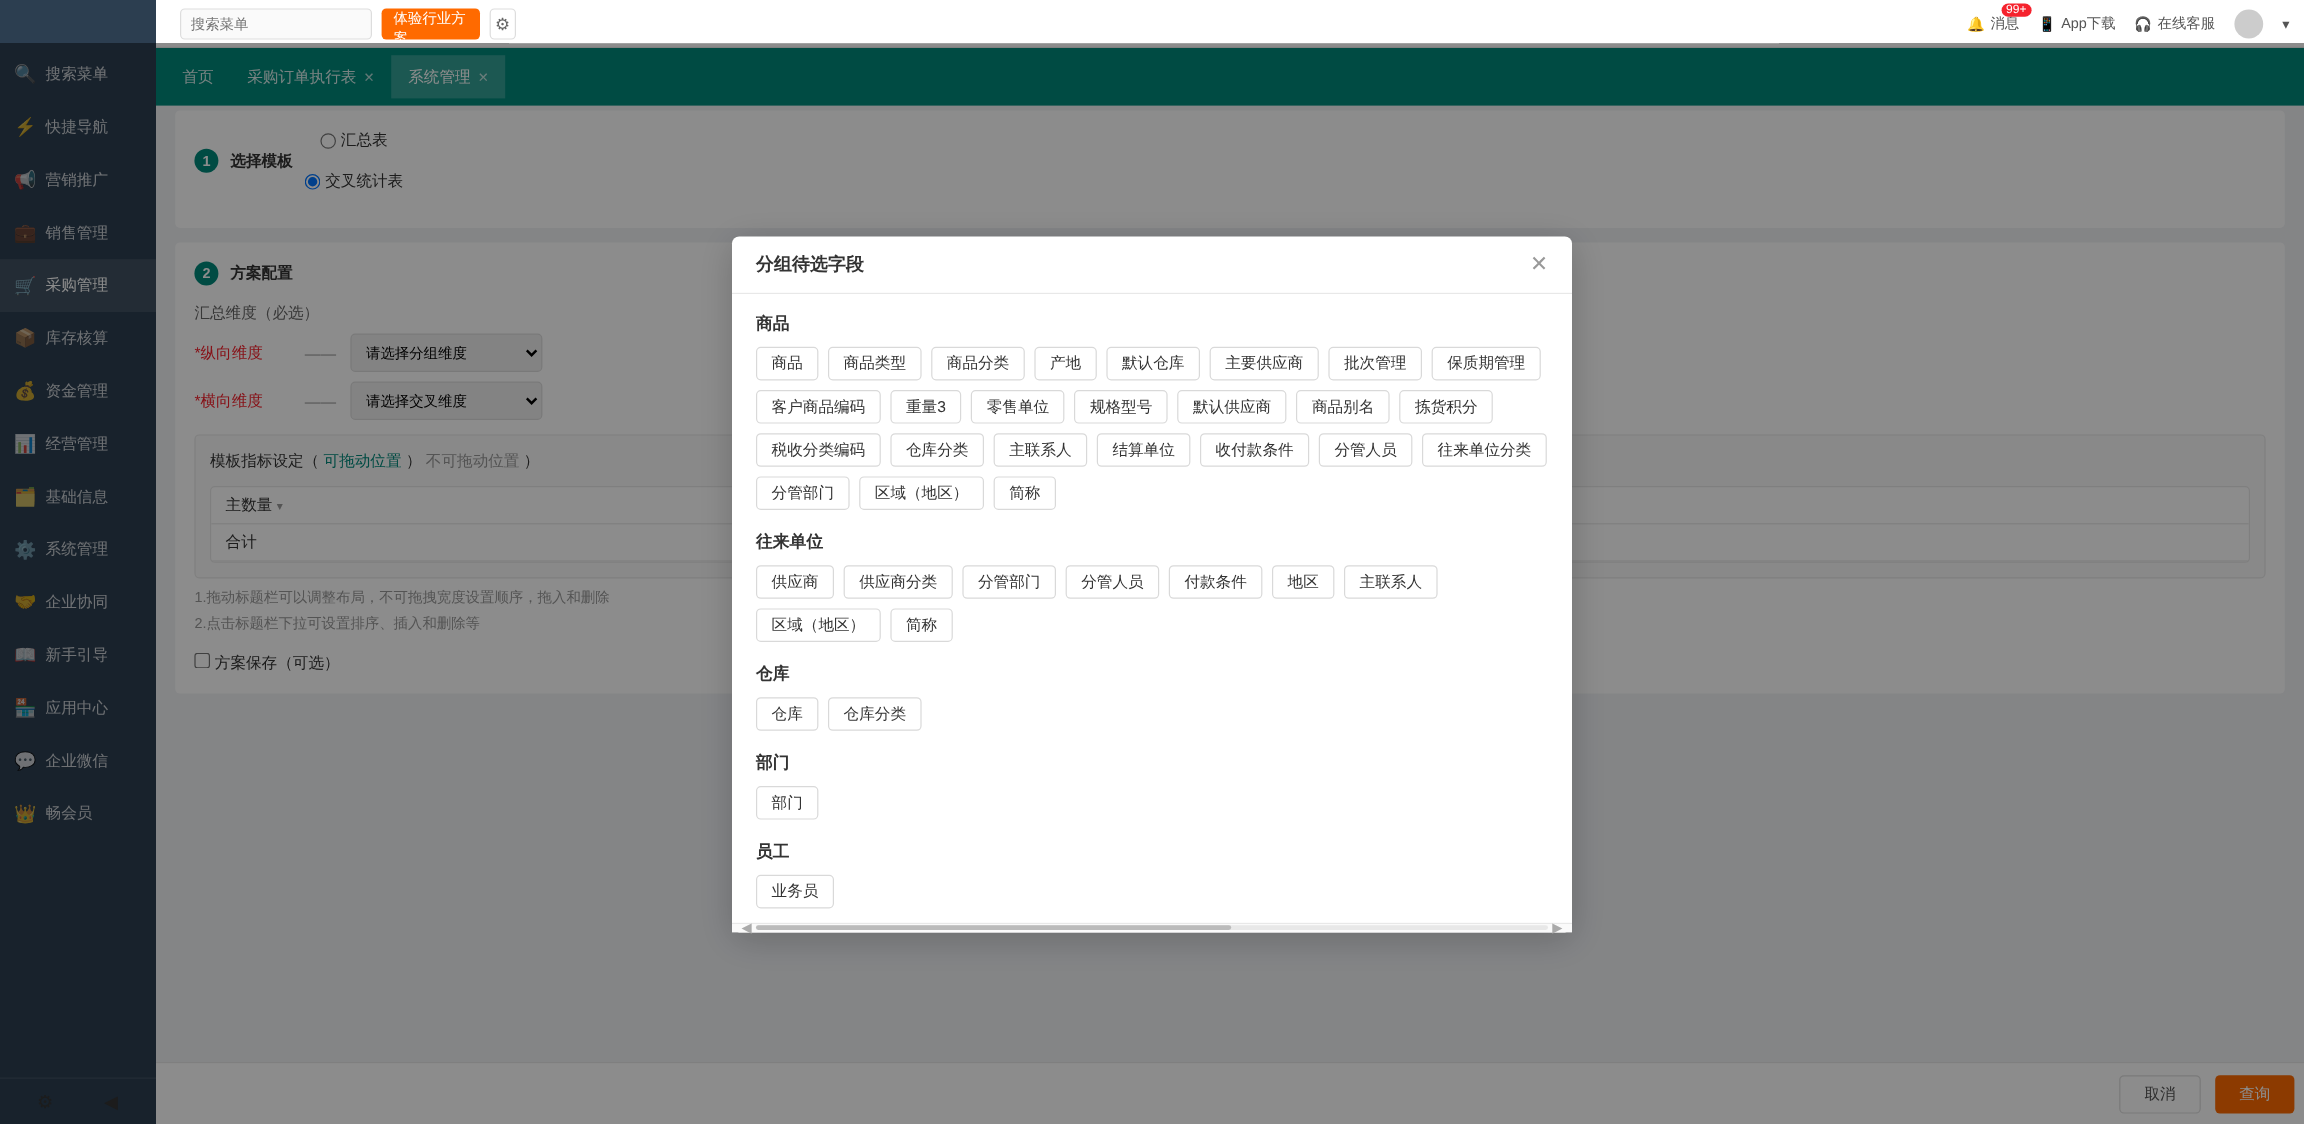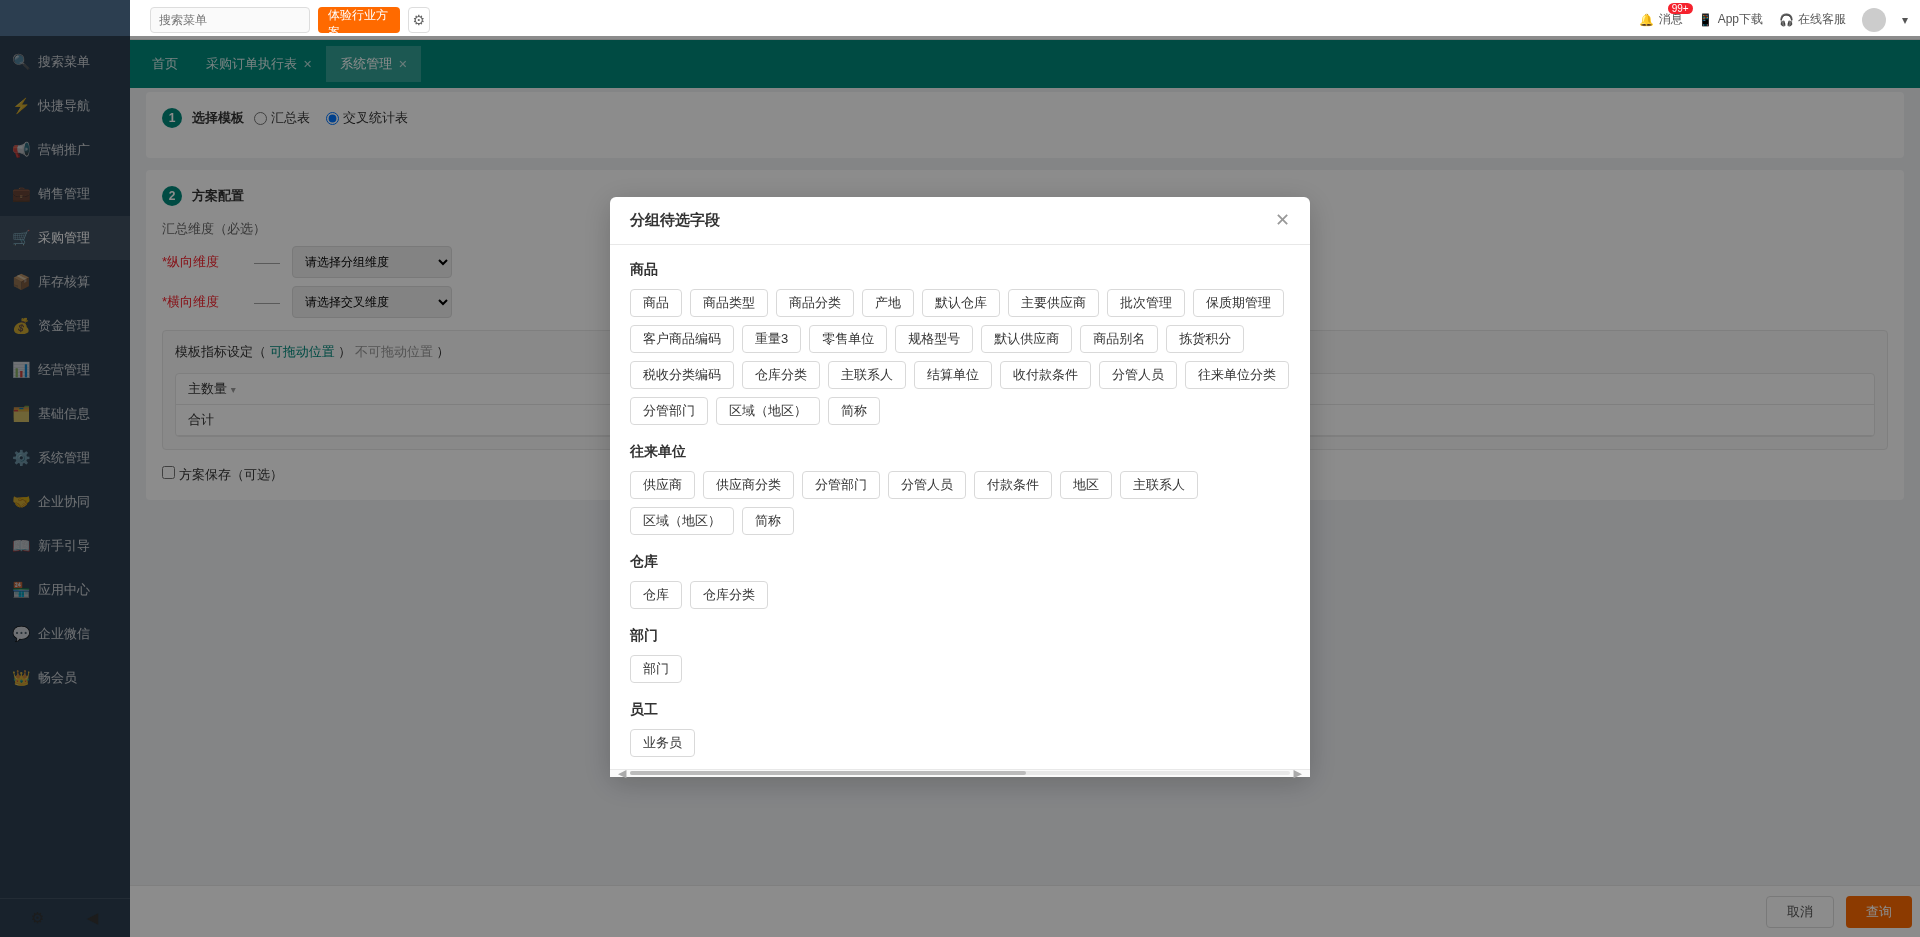--- a/index.html
+++ b/index.html
@@ -124,21 +124,21 @@
     .step-header {
       display: flex; align-items: center; gap: 10px; margin-bottom: 14px;
     }
     .step-num {
       width: 20px; height: 20px; border-radius: 50%;
       background: #00897b; color: #fff; font-size: 12px;
       display: flex; align-items: center; justify-content: center;
       font-weight: bold;
     }
     .step-title { font-size: 13px; font-weight: bold; }
-    .radio-group { display: flex; align-items: center; gap: 16px; }
+    .radio-group { display: flex; align-items: center; gap: 16px; flex-direction: column; }
     .radio-item { display: flex; align-items: center; gap: 4px; font-size: 13px; cursor: pointer; }
 
     .config-section { margin-top: 12px; }
     .config-label { font-size: 13px; color: #666; margin-bottom: 8px; }
     .config-row { display: flex; align-items: center; gap: 12px; margin-bottom: 8px; }
     .config-row label { color: #f5222d; font-size: 13px; min-width: 80px; }
     .select-box {
       height: 32px; border: 1px solid #ddd; border-radius: 4px;
       padding: 0 8px; font-size: 12px; min-width: 160px;
     }
@@ -396,20 +396,24 @@
           </div>
           <div class="table-cell">
             <span>金额</span>
           </div>
         </div>
         <div class="table-row">
           <div class="table-cell">合计</div>
           <div class="table-cell">合计</div>
         </div>
       </div>
+    </div>
+    <div class="tips-area">
+      <p>1.拖动标题栏可以调整布局，不可拖拽宽度设置顺序，拖入和删除</p>
+      <p>2.点击标题栏下拉可设置排序、插入和删除等</p>
     </div>
     <div class="footer-row">
       <label class="checkbox-item">
         <input type="checkbox" style="">
         <span>方案保存（可选）</span>
       </label>
     </div>
   </div>
 </div>
 

